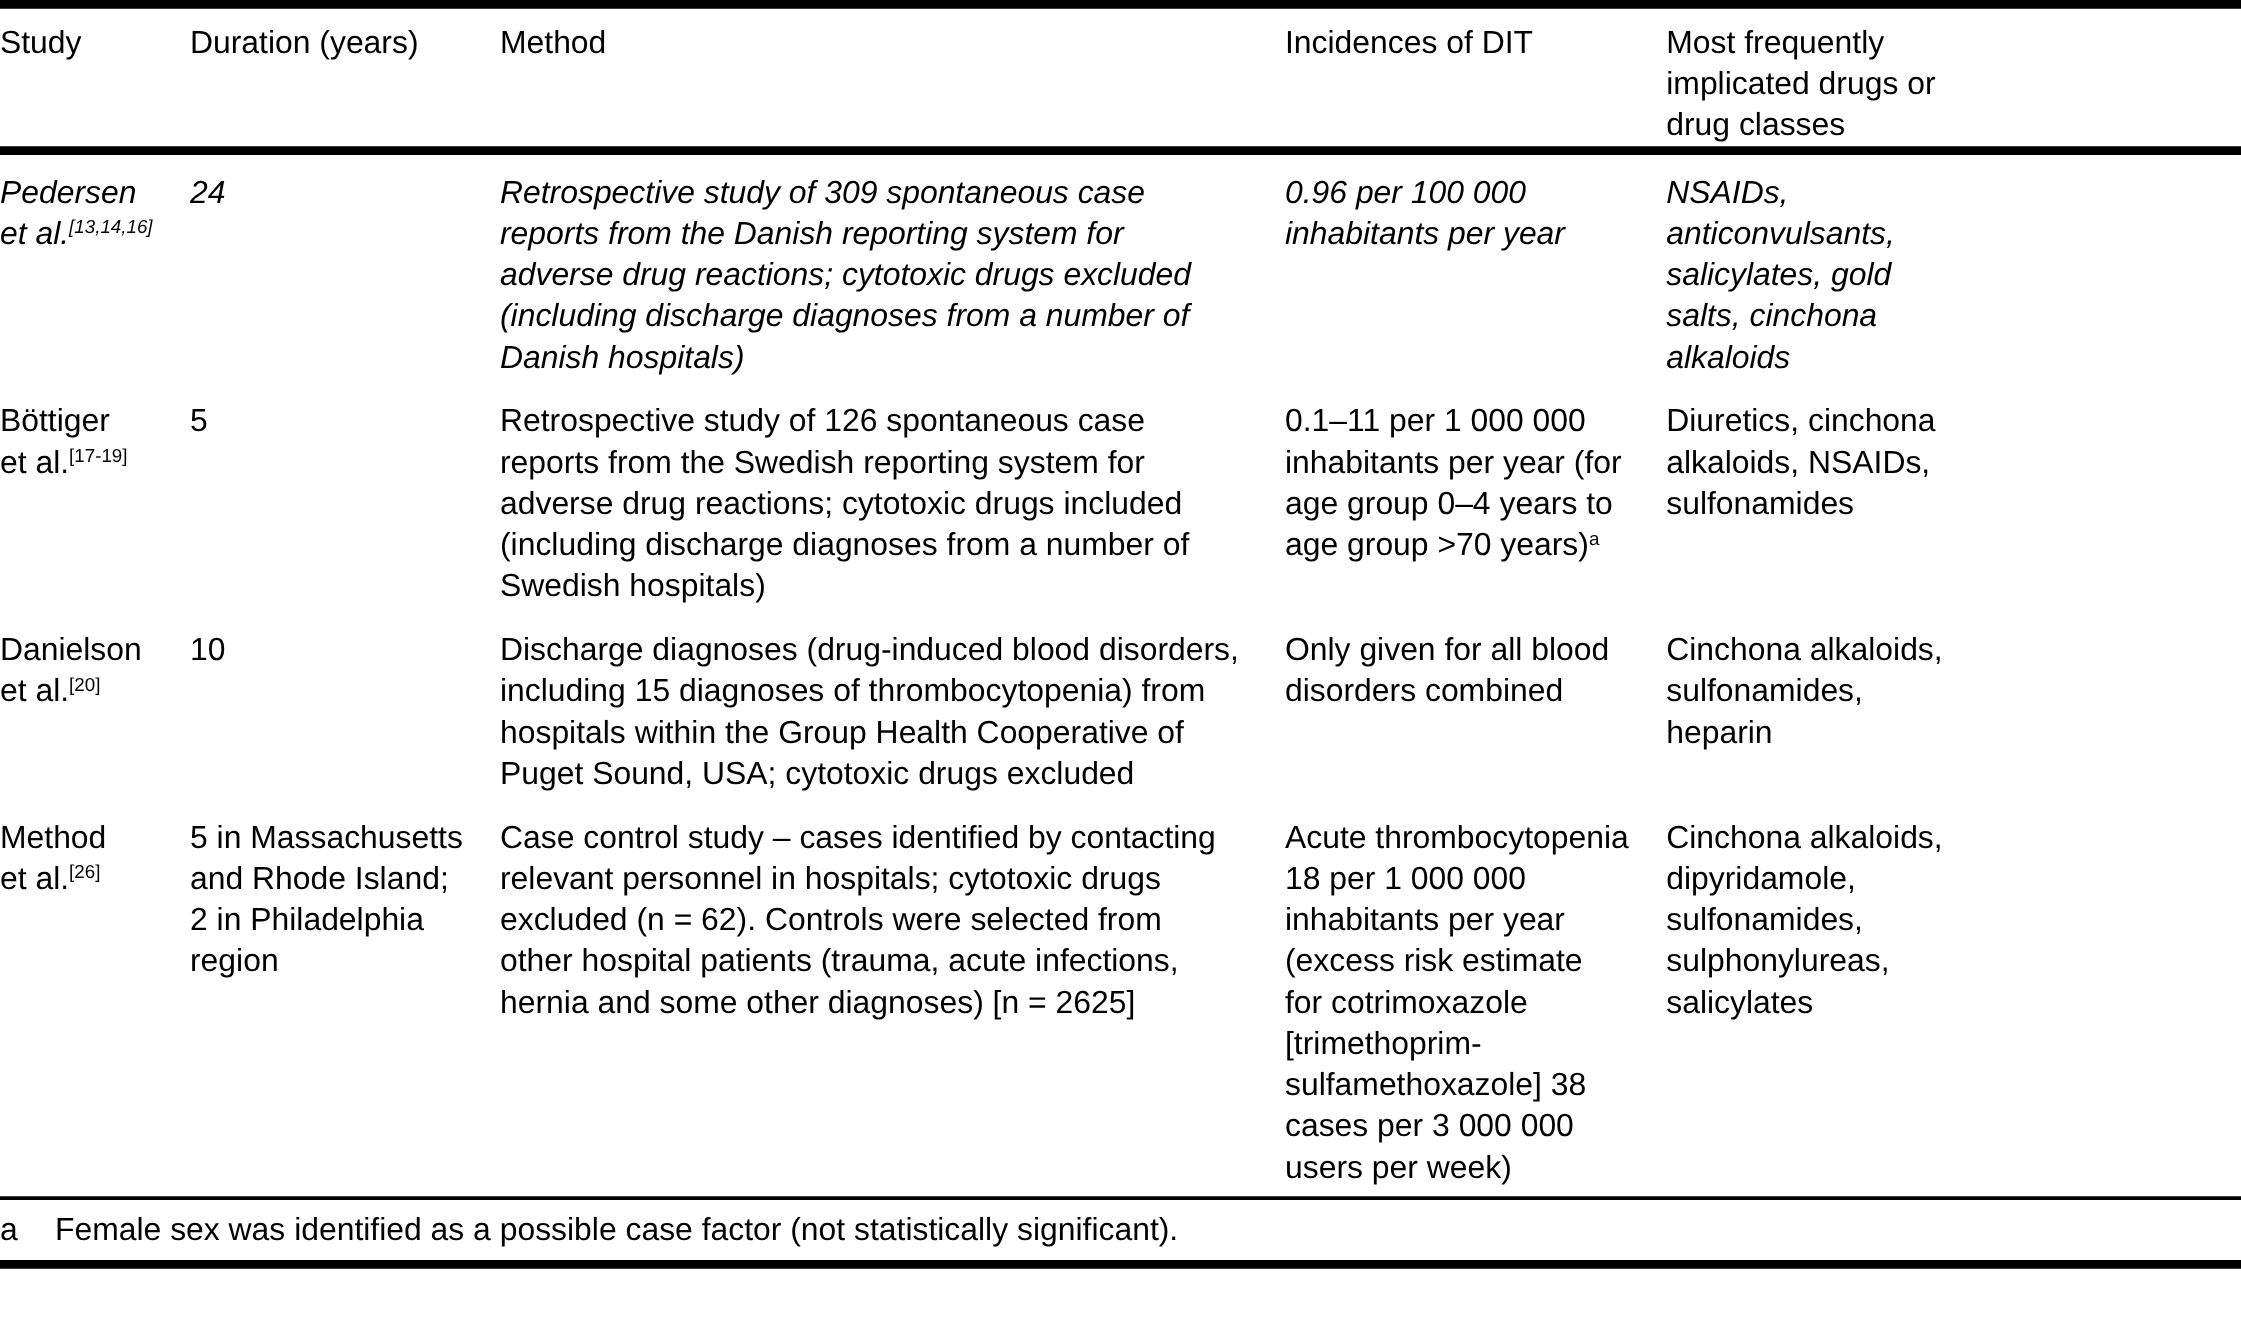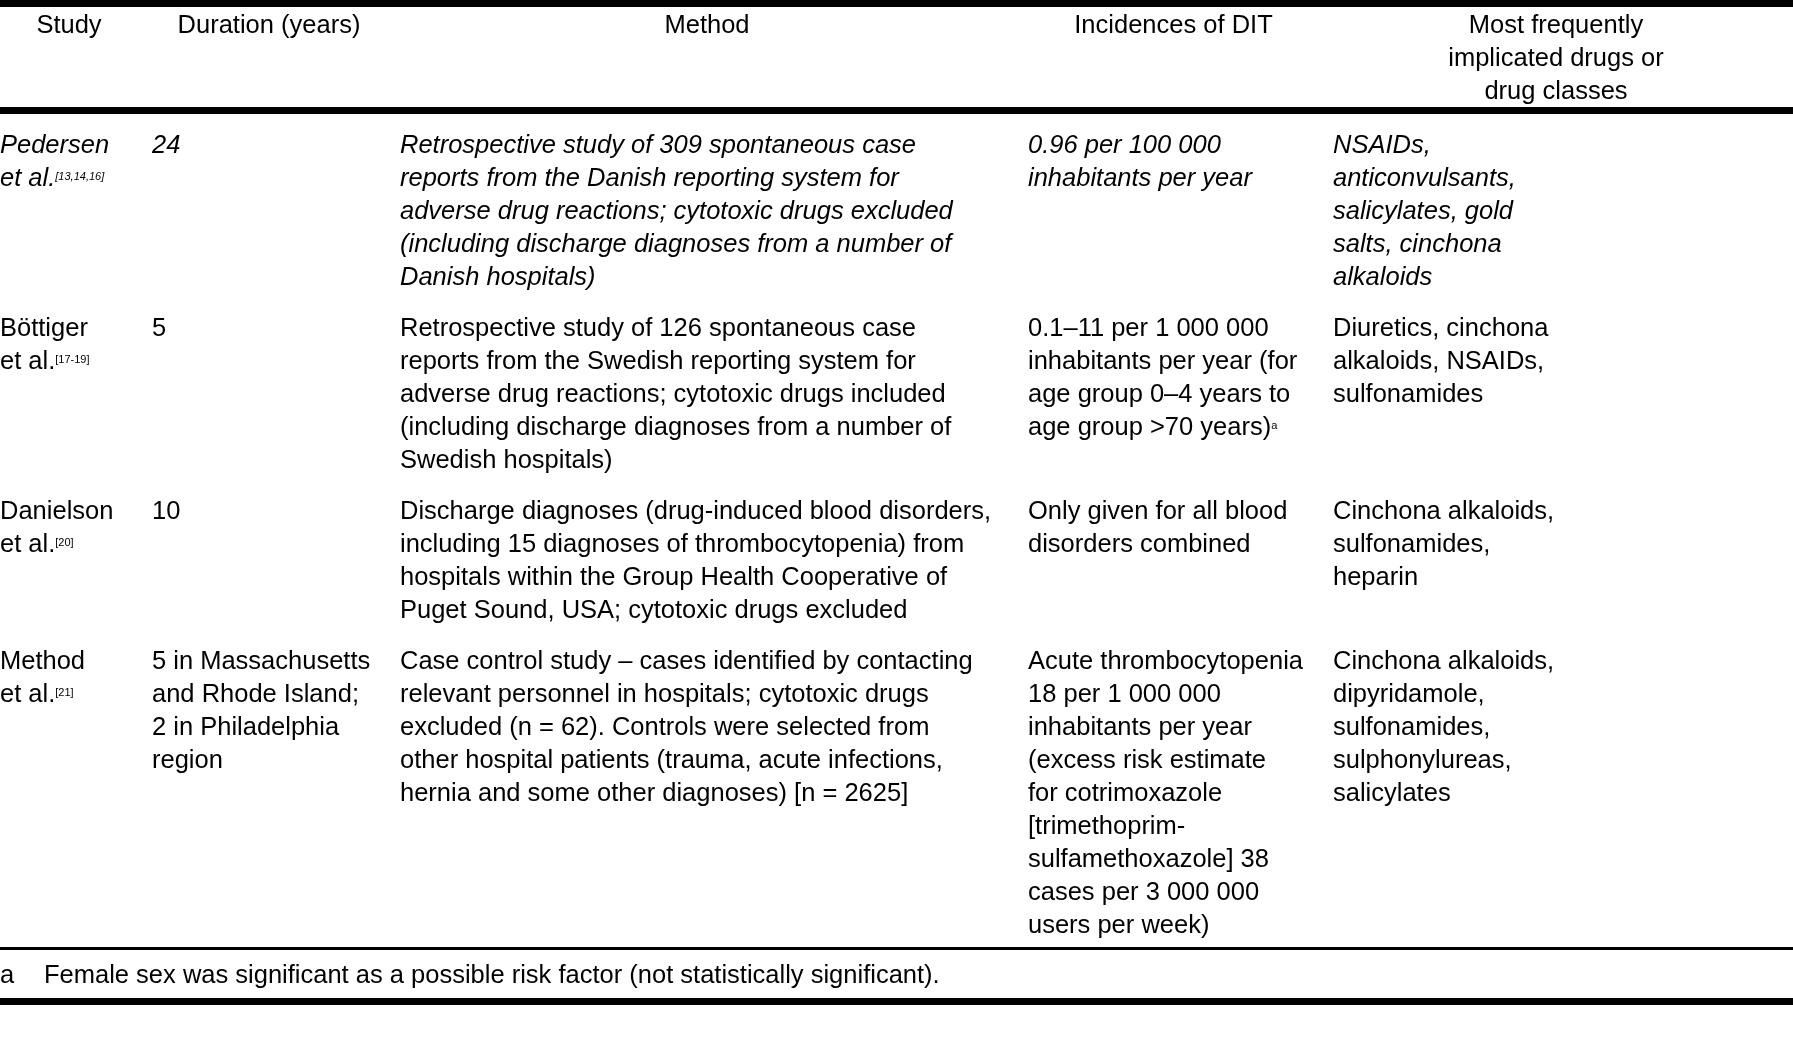--- a/index.html
+++ b/index.html
@@ -65,37 +65,36 @@
   col.c-method     { width: 628px; }
   col.c-incidences { width: 305px; }
   col.c-drugs      { width: 460px; }
 
   .cell {
     padding-right: 14px;
     white-space: pre-line;
   }
 
   thead .cell {
-    padding-top: 1px;
+    padding-top: 11px;
     padding-bottom: 0;
-    text-align: center;
   }
 
   tbody tr.data-row > td > .cell {
     padding-top: 12px;
     padding-bottom: 6px;
   }
 
   tbody tr.data-row.first > td > .cell {
     padding-top: 14px;
     font-style: italic;
   }
 
   sup {
-    font-size: 11px;
+    font-size: 15px;
     line-height: 0;
     vertical-align: 0.55em;
   }
 
   .footnote-row {
     display: flex;
     align-items: flex-start;
     font-size: 25.5px;
     line-height: 33px;
     padding-top: 8px;
@@ -236,21 +235,21 @@
         <td>
           <div class="cell">Cinchona alkaloids,
 sulfonamides,
 heparin</div>
         </td>
       </tr>
 
       <tr class="data-row">
         <td>
           <div class="cell"><span>Method
-et al.</span><sup>[21]</sup></div>
+et al.</span><sup>[26]</sup></div>
         </td>
         <td>
           <div class="cell">5 in Massachusetts
 and Rhode Island;
 2 in Philadelphia
 region</div>
         </td>
         <td>
           <div class="cell">Case control study – cases identified by contacting
 relevant personnel in hospitals; cytotoxic drugs
@@ -278,18 +277,18 @@
         </td>
       </tr>
 
     </tbody>
   </table>
 
   <div class="rule-thin"></div>
 
   <div class="footnote-row">
     <div class="footnote-marker">a</div>
-    <div class="footnote-text">Female sex was significant as a possible risk factor (not statistically significant).</div>
+    <div class="footnote-text">Female sex was identified as a possible case factor (not statistically significant).</div>
   </div>
 
   <div class="rule-thick-bottom"></div>
 
 </div>
 
 </body></html>

